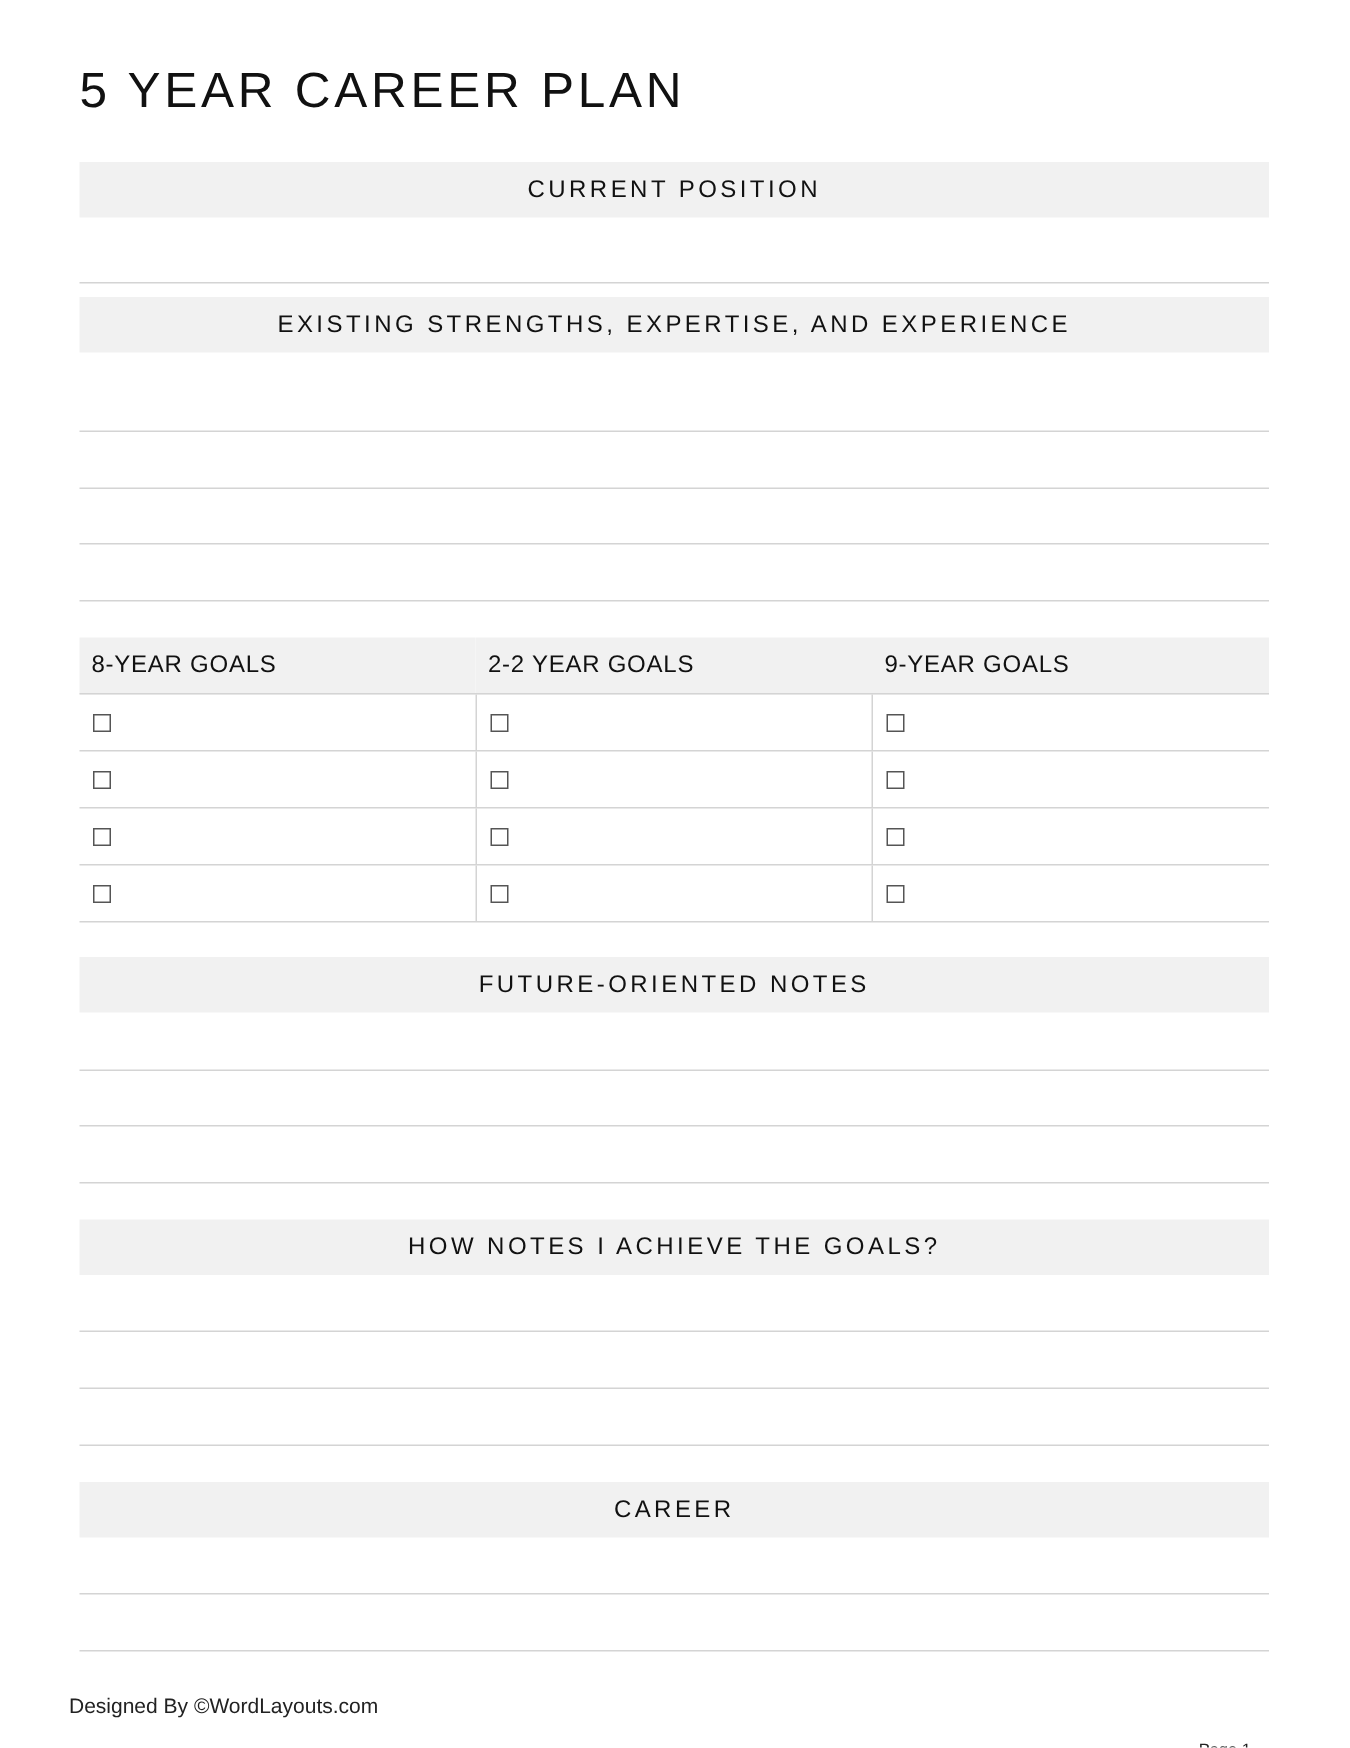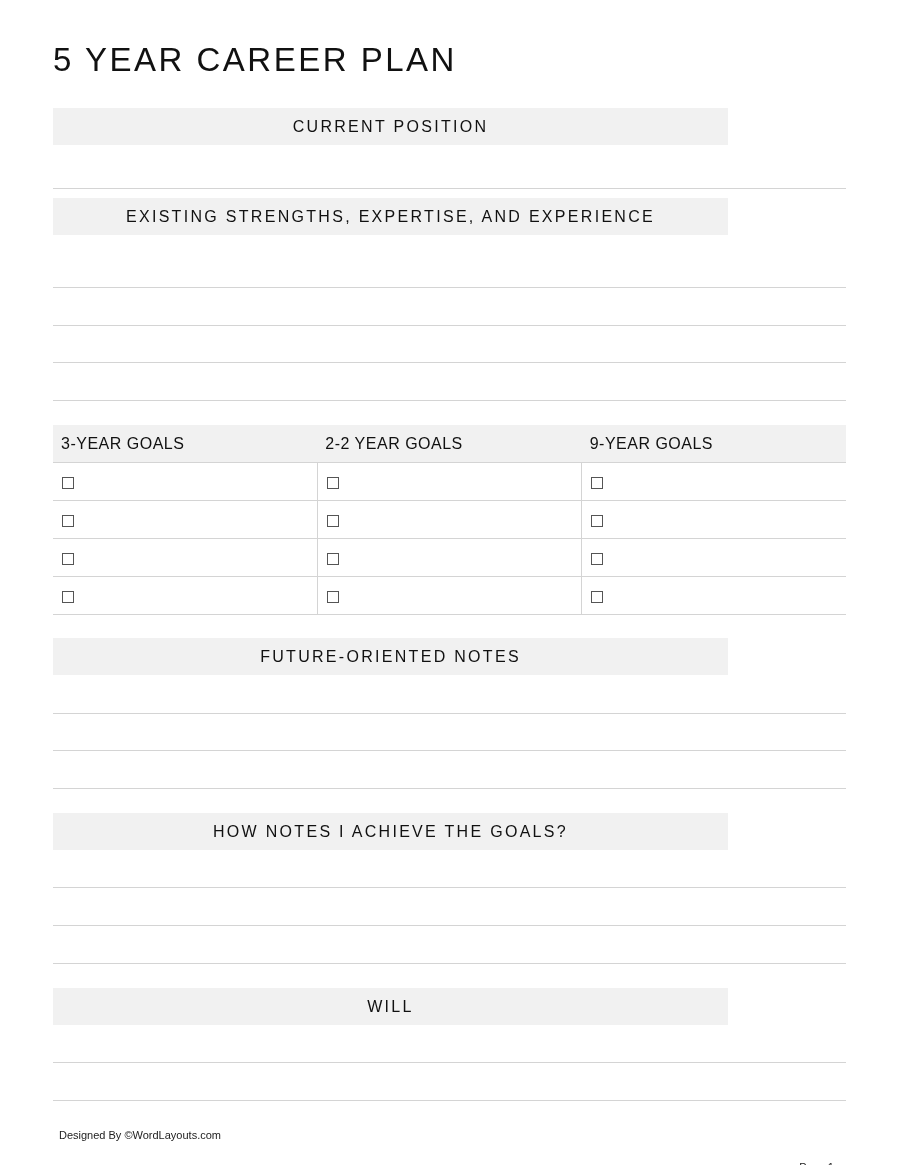--- a/index.html
+++ b/index.html
@@ -1,45 +1,45 @@
 <!DOCTYPE html>
 <html><head>
 <meta charset="utf-8">
 <style>
   html, body { margin:0; padding:0; background:#fff; }
   body { width:900px; height:1165px; position:relative; font-family:"Liberation Sans", sans-serif; color:#111; overflow:hidden; }
   .title { position:absolute; left:53px; top:38px; font-size:33px; letter-spacing:2.5px; font-weight:400; margin:0; line-height:44px; }
-  .bar { position:absolute; left:53px; width:675px; height:37px; background:#f1f1f1; text-align:center; line-height:38px; font-size:16px; letter-spacing:2.3px; }
+  .bar { position:absolute; left:53px; width:793px; height:37px; background:#f1f1f1; text-align:center; line-height:38px; font-size:16px; letter-spacing:2.3px; }
   .line { position:absolute; left:53px; width:793px; height:0; border-top:1px solid #d4d4d4; }
   .tbl { position:absolute; left:53px; top:425px; width:793px; border-collapse:collapse; table-layout:fixed; }
   .tbl th { background:#f1f1f1; height:37px; text-align:left; font-weight:400; font-size:16px; letter-spacing:0.5px; padding:0 0 0 8px; border-bottom:1px solid #d4d4d4; }
   .tbl td { height:37px; border-bottom:1px solid #d4d4d4; padding:0 0 0 9px; font-size:15px; color:#444; }
   .tbl td + td { border-left:1px solid #d4d4d4; }
   .cb { display:inline-block; width:10px; height:10px; border:1px solid #555; vertical-align:middle; }
-  .footer-left { position:absolute; left:59px; top:1129px; font-size:11px; color:#222; }
+  .footer-left { position:absolute; left:46px; top:1129px; font-size:14px; color:#222; }
   .footer-right { position:absolute; right:66px; top:1129px; font-size:11px; color:#222;margin-top:32px; }
 </style>
 </head>
 <body>
 
 <h1 class="title">5 YEAR CAREER PLAN</h1>
 
 <div class="bar" style="top:108px">CURRENT POSITION</div>
 <div class="line" style="top:188px"></div>
 
 <div class="bar" style="top:198px">EXISTING STRENGTHS, EXPERTISE, AND EXPERIENCE</div>
 <div class="line" style="top:287px"></div>
 <div class="line" style="top:325px"></div>
 <div class="line" style="top:362px"></div>
 <div class="line" style="top:400px"></div>
 
 <table class="tbl">
   <thead>
     <tr>
-      <th>3-YEAR GOALS</th>
+      <th>8-YEAR GOALS</th>
       <th>2-2 YEAR GOALS</th>
       <th>9-YEAR GOALS</th>
     </tr>
   </thead>
   <tbody>
     <tr>
       <td><span class="cb"></span></td>
       <td><span class="cb"></span></td>
       <td><span class="cb"></span></td>
     </tr>
@@ -64,18 +64,18 @@
 <div class="bar" style="top:638px">FUTURE-ORIENTED NOTES</div>
 <div class="line" style="top:713px"></div>
 <div class="line" style="top:750px"></div>
 <div class="line" style="top:788px"></div>
 
 <div class="bar" style="top:813px">HOW NOTES I ACHIEVE THE GOALS?</div>
 <div class="line" style="top:887px"></div>
 <div class="line" style="top:925px"></div>
 <div class="line" style="top:963px"></div>
 
-<div class="bar" style="top:988px">WILL</div>
+<div class="bar" style="top:988px">CAREER</div>
 <div class="line" style="top:1062px"></div>
 <div class="line" style="top:1100px"></div>
 
 <div class="footer-left">Designed By ©WordLayouts.com</div>
 <div class="footer-right">Page 1</div>
 
 </body></html>

